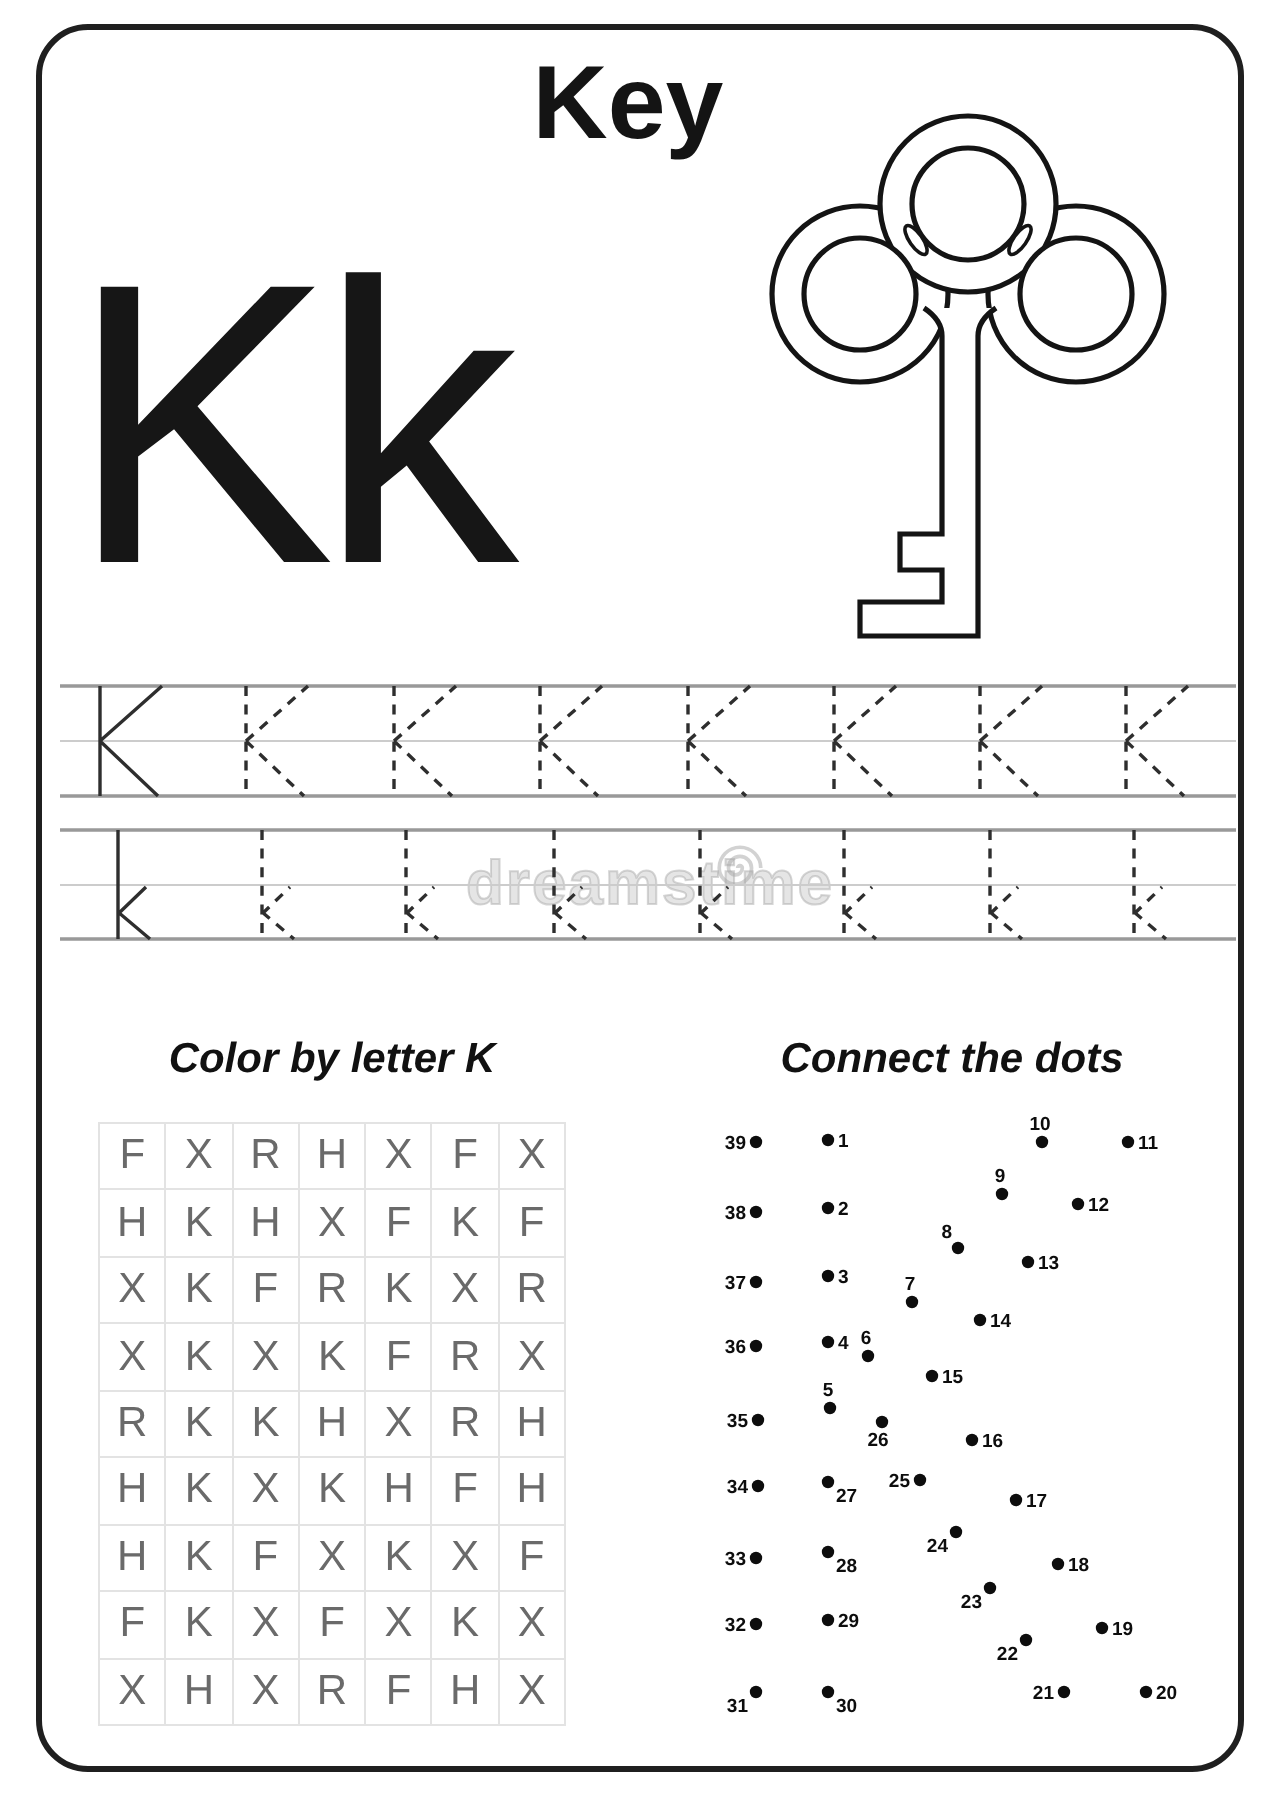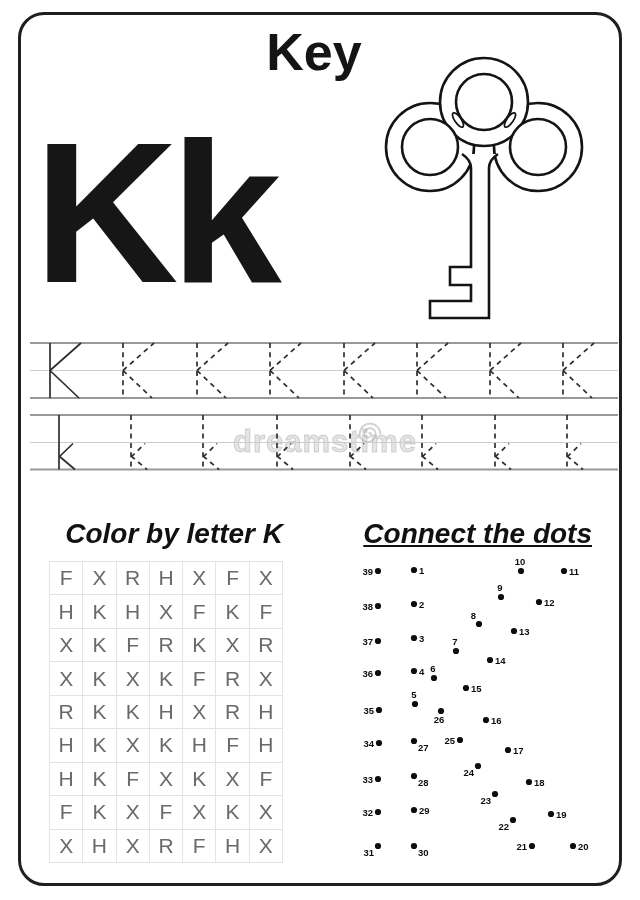--- a/index.html
+++ b/index.html
@@ -3,31 +3,31 @@
 <meta charset="utf-8">
 <style>
   html,body{margin:0;padding:0;background:#ffffff;}
   body{width:640px;height:900px;position:relative;overflow:hidden;
        font-family:"Liberation Sans", sans-serif;}
   .abs{position:absolute;}
   #page-border{left:18px;top:12px;width:604px;height:874px;border:3px solid #1f1f1f;
        border-radius:26px;box-sizing:border-box;background:transparent;}
   #key-title{left:224px;top:26px;width:180px;text-align:center;font-size:52px;
        font-weight:700;color:#141414;line-height:1;}
-  #big-letters{left:34px;top:113px;font-size:200px;line-height:1;font-weight:700;
+  #big-letters{left:34px;top:113px;font-size:200px;line-height:1;font-weight:400;
        letter-spacing:-8px;color:#161616;}
   #key-art{left:378px;top:53px;}
   #watermark{left:175px;top:426px;width:300px;text-align:center;font-size:31px;
        font-weight:700;letter-spacing:1px;color:rgba(190,190,190,0.40);
        -webkit-text-stroke:1px rgba(165,165,165,0.45);line-height:1;}
   #wm-spiral{left:355px;top:419px;}
-  .section-title{font-size:28px;font-weight:700;font-style:italic;color:#111;
-       text-align:right;line-height:1.2;}
+  .section-title{font-size:21px;font-weight:700;font-style:italic;color:#111;
+       text-align:center;line-height:1.2;}
   #title-color{left:49px;top:517px;width:234px;}
-  #title-dots{left:360px;top:517px;width:232px;text-decoration:underline;}
+  #title-dots{left:360px;top:517px;width:232px;}
   #letter-grid{left:49px;top:561px;width:234px;height:302px;display:grid;
        grid-template-columns:repeat(7,1fr);grid-auto-rows:1fr;
        border-top:1px solid #e3e3e3;border-left:1px solid #e3e3e3;box-sizing:border-box;
        background:#fff;}
   #letter-grid .cell{border-right:1px solid #e3e3e3;border-bottom:1px solid #e3e3e3;
        display:flex;align-items:center;justify-content:center;font-size:21px;
        color:#6a6a6a;}
   #overlay{left:0;top:0;z-index:3;}
   #watermark,#wm-spiral{z-index:1;}
 </style>

